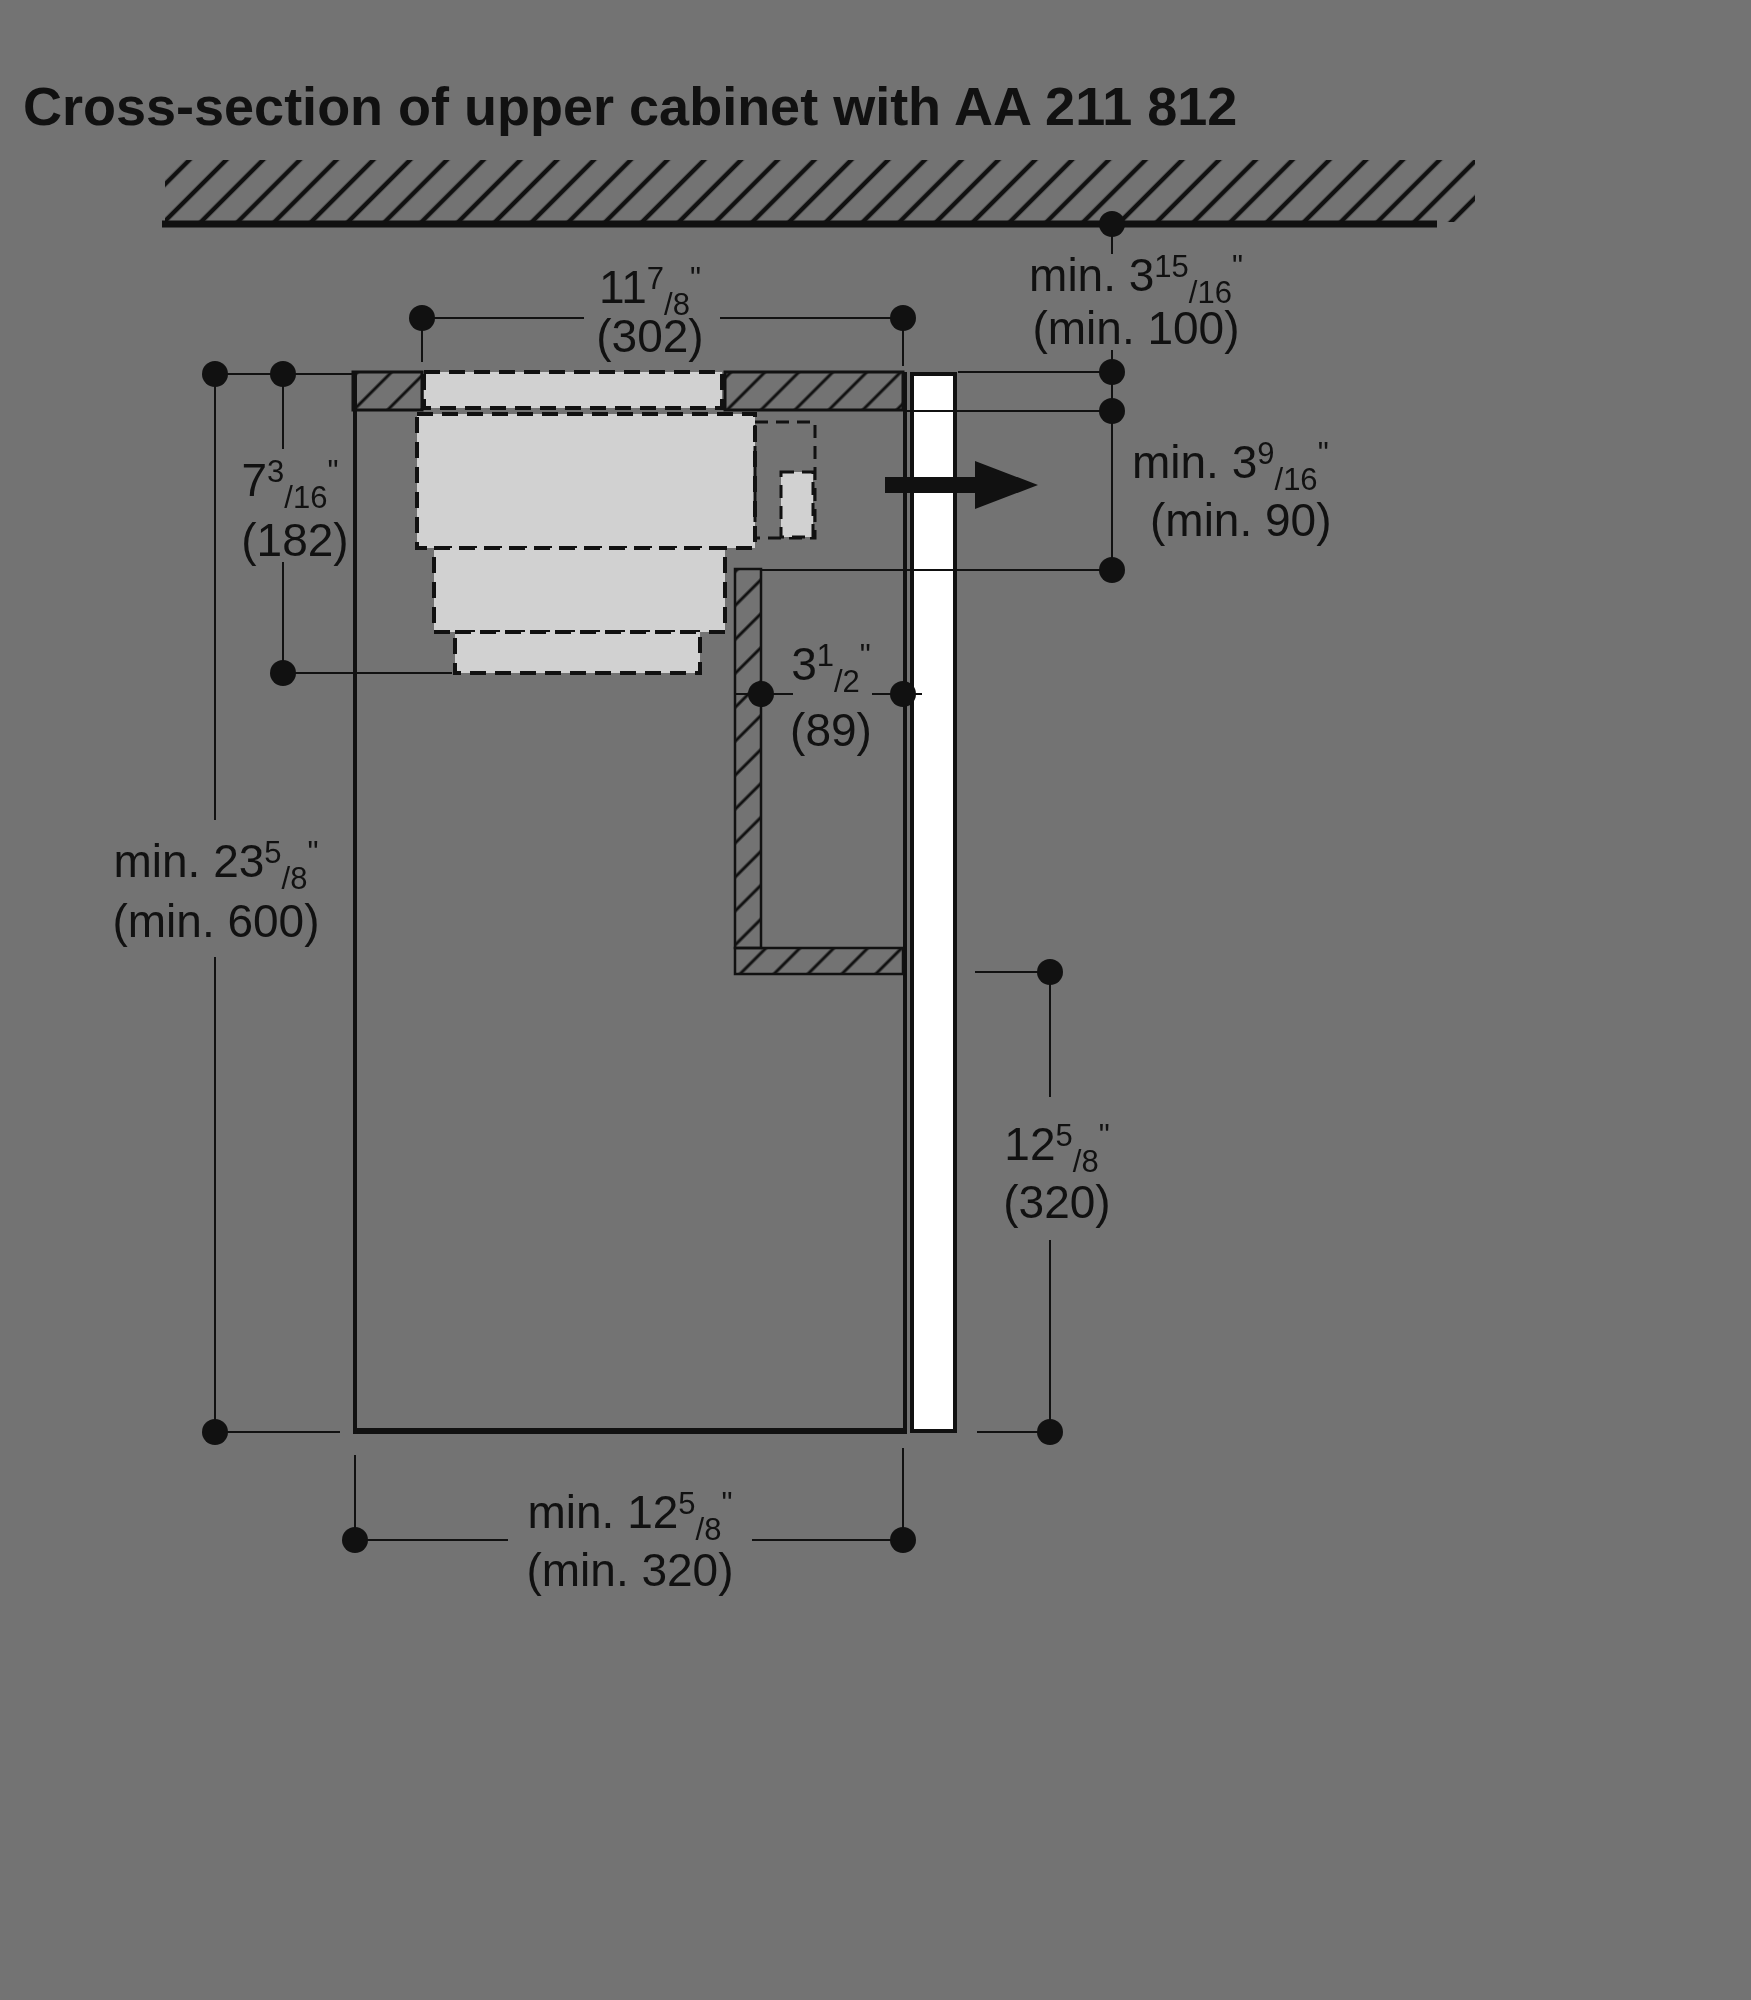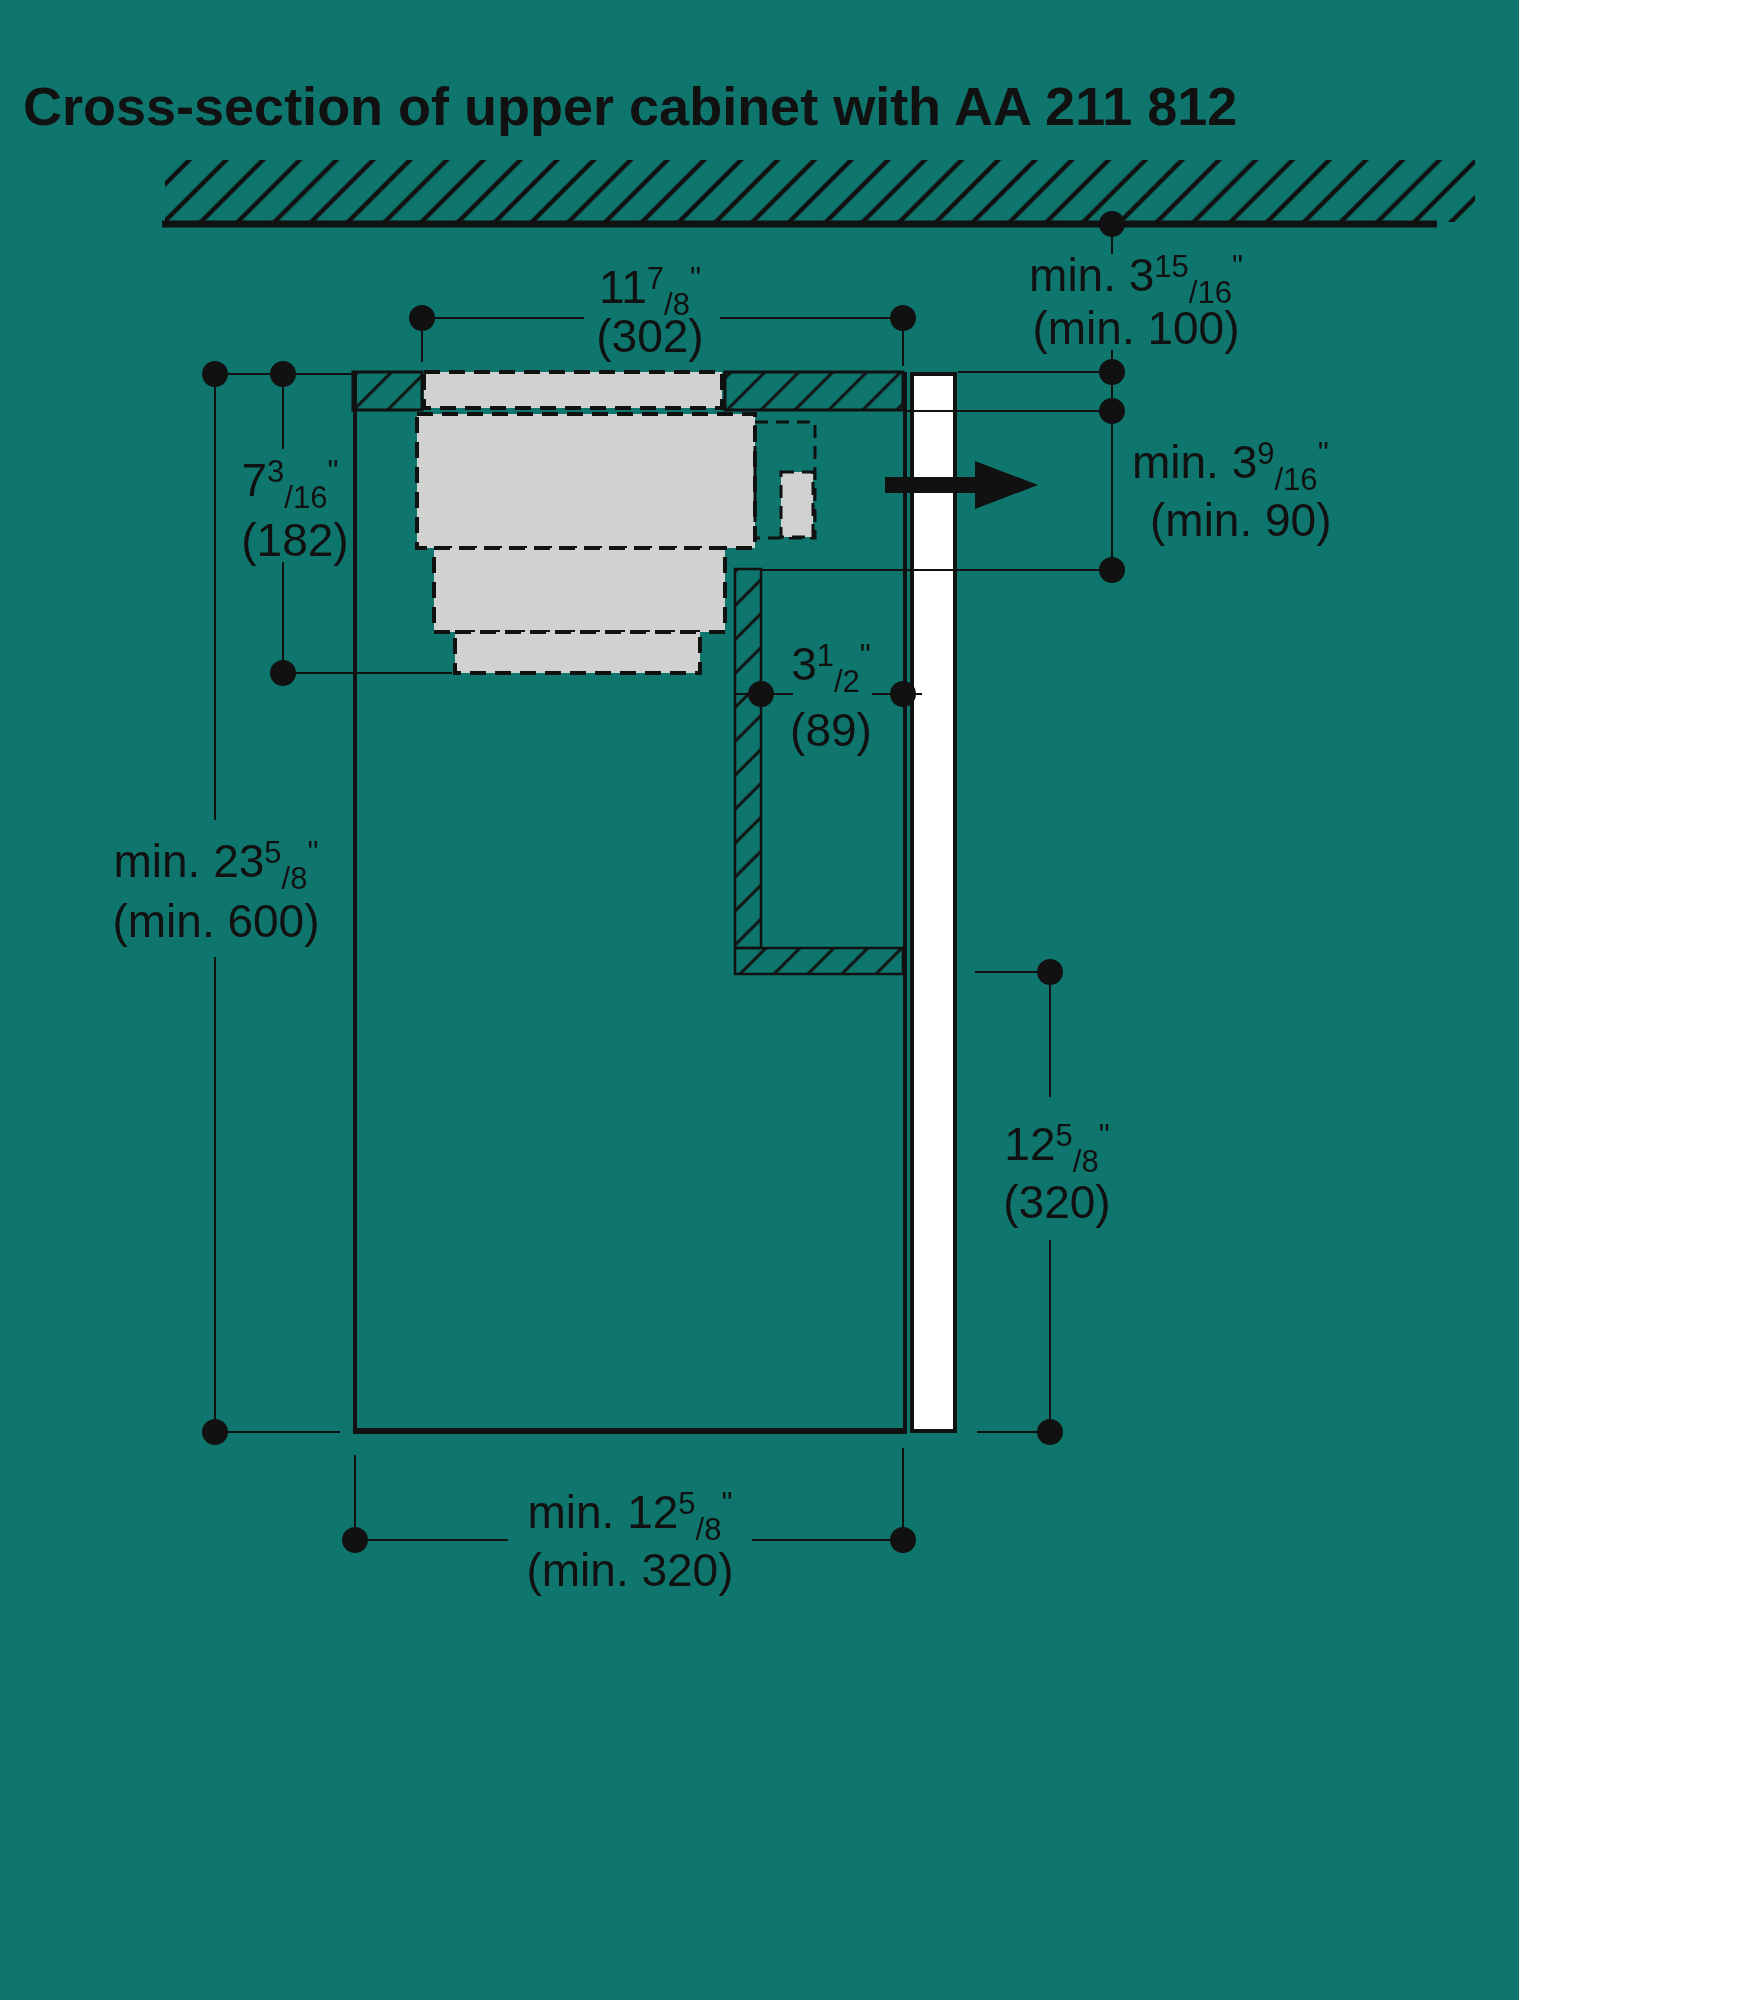--- a/index.html
+++ b/index.html
@@ -1,16 +1,16 @@
 <!DOCTYPE html>
 <html><head>
 <meta charset="utf-8">
 <style>
   html,body{margin:0;padding:0;background:#ffffff;}
-  .page{width:1519px;height:2000px;position:relative;background:#0f766e;}
+  .page{width:1751px;height:2000px;position:relative;background:#737373;}
   svg{display:block;}
   text{fill:#111111;font-family:"Liberation Sans",sans-serif;}
   .title{font-size:54px;font-weight:bold;}
   .dim{font-size:46px;}
   .frac{font-size:31px;}
 </style>
 </head>
 <body>
 
 <div class="page">

